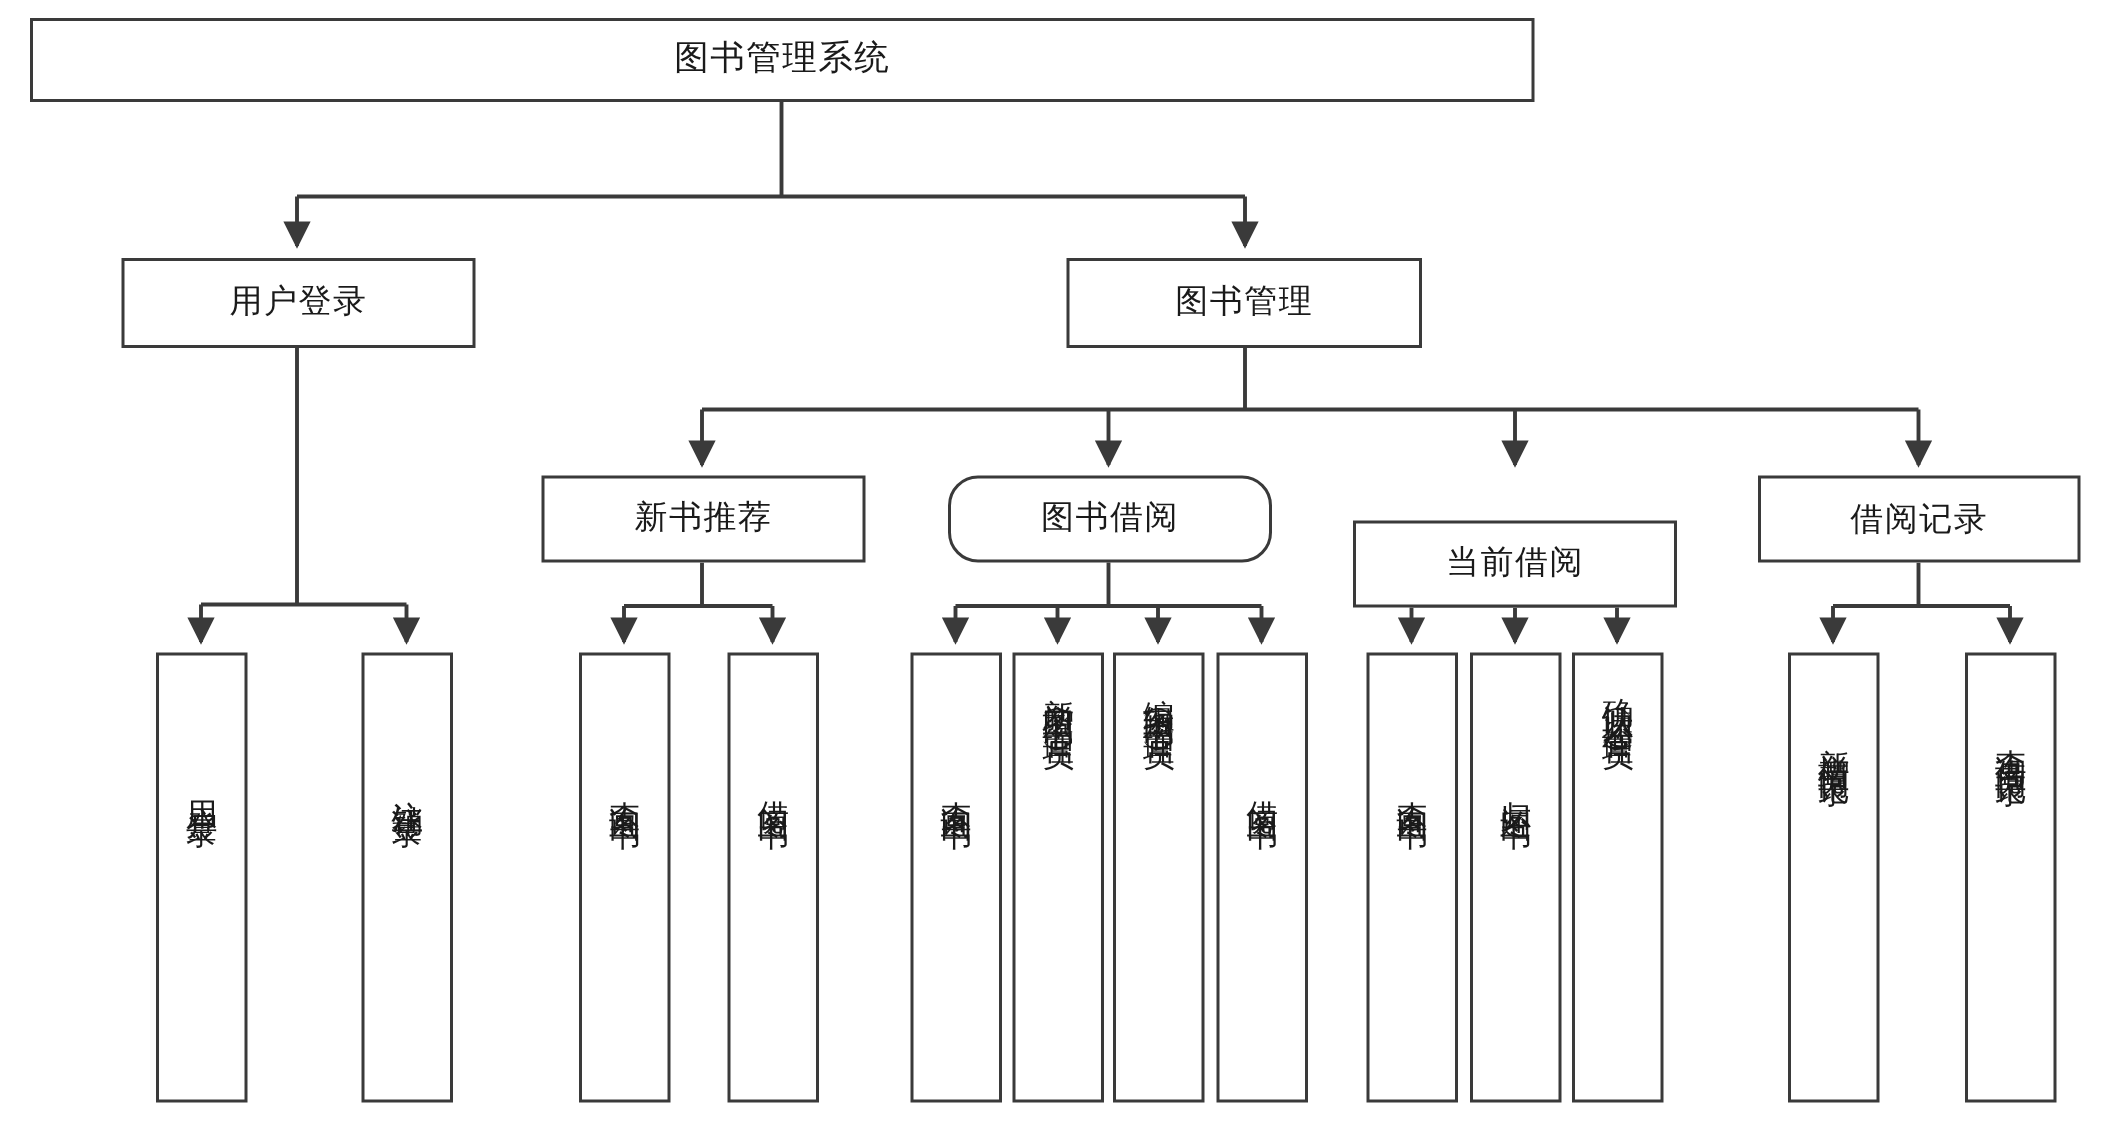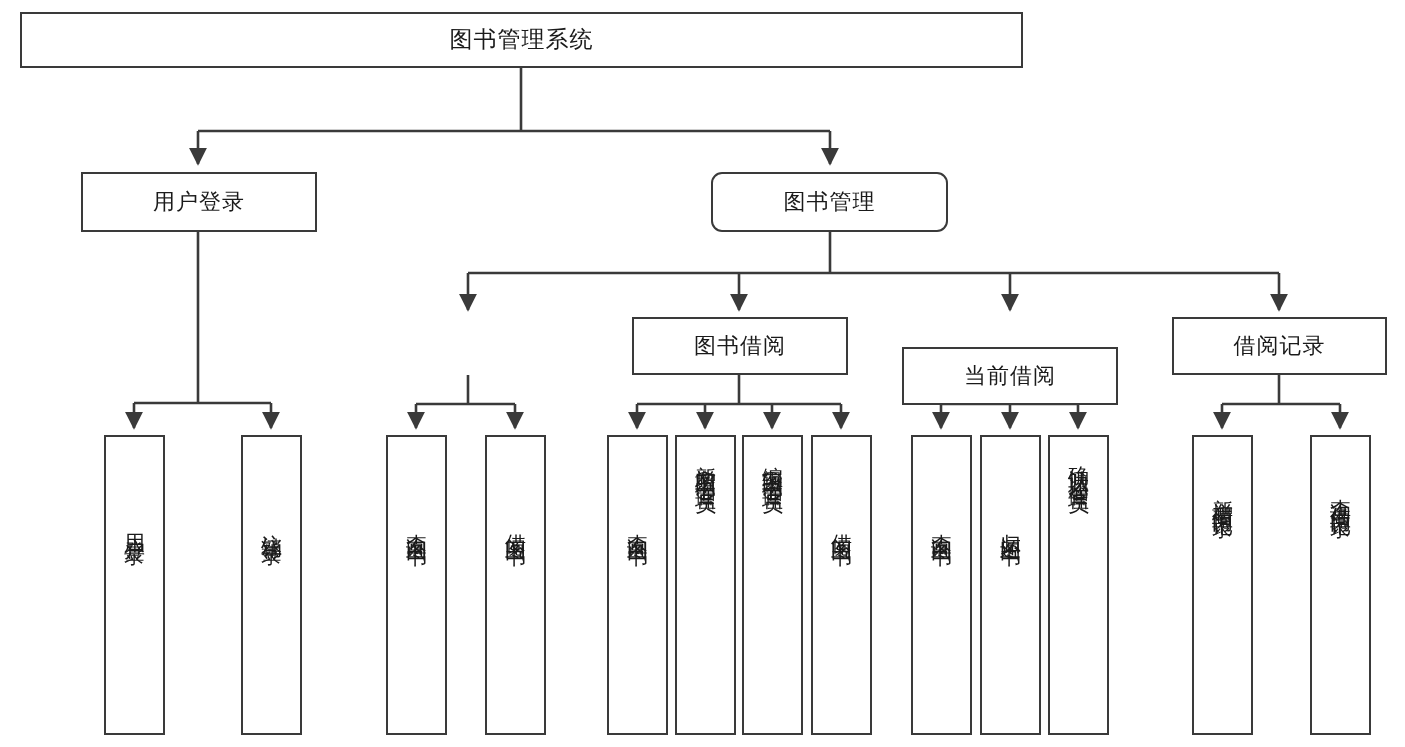--- a/index.html
+++ b/index.html
@@ -124,25 +124,28 @@
     </g>
   </svg>
 
   <div class="node horiz root" style="left:20px; top:12px; width:1003px; height:56px;">
     <span>图书管理系统</span>
   </div>
 
   <div class="node horiz" style="left:81px; top:172px; width:236px; height:60px;">
     <span>用户登录</span>
   </div>
-  <div class="node horiz" style="left:711px; top:172px; width:237px; height:60px;border-radius:11px;">
+  <div class="node horiz" style="left:711px; top:172px; width:237px; height:60px;">
     <span>图书管理</span>
   </div>
 
-  <div class="node horiz" style="left:632px; top:317px; width:216px; height:58px;">
+  <div class="node horiz" style="left:361px; top:317px; width:216px; height:58px;">
+    <span>新书推荐</span>
+  </div>
+  <div class="node horiz" style="left:632px; top:317px; width:216px; height:58px;border-radius:20px;">
     <span>图书借阅</span>
   </div>
   <div class="node horiz" style="left:902px; top:317px; width:216px; height:58px;margin-top:30px;">
     <span>当前借阅</span>
   </div>
   <div class="node horiz" style="left:1172px; top:317px; width:215px; height:58px;font-family:Liberation Serif, serif;">
     <span>借阅记录</span>
   </div>
 
   <div class="node vert" style="left:104px; top:435px; width:61px; height:300px; padding-top:80px;">

